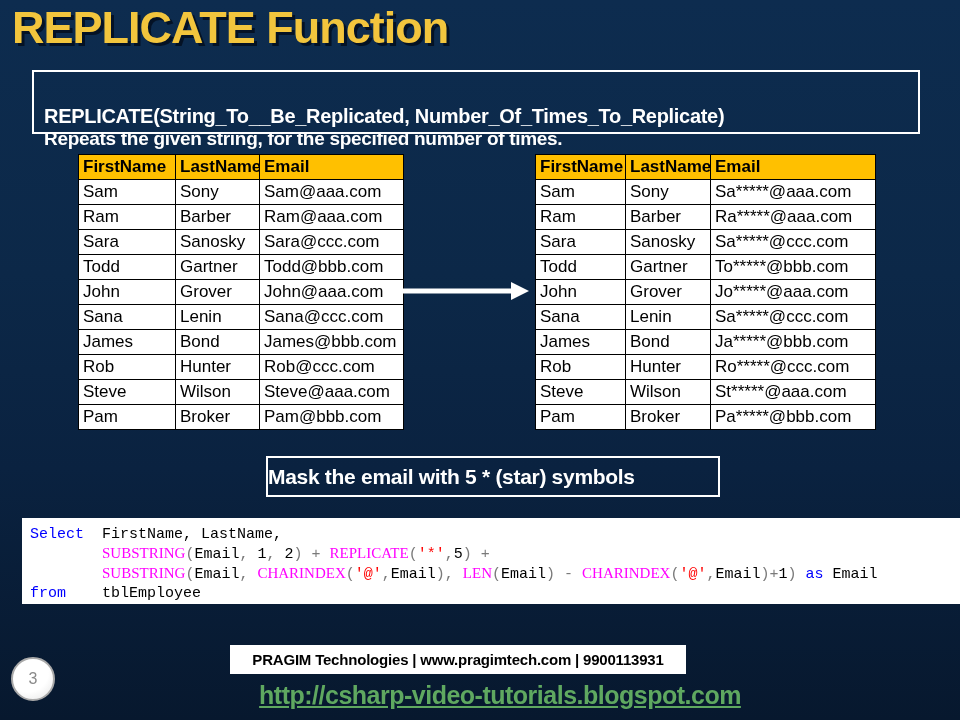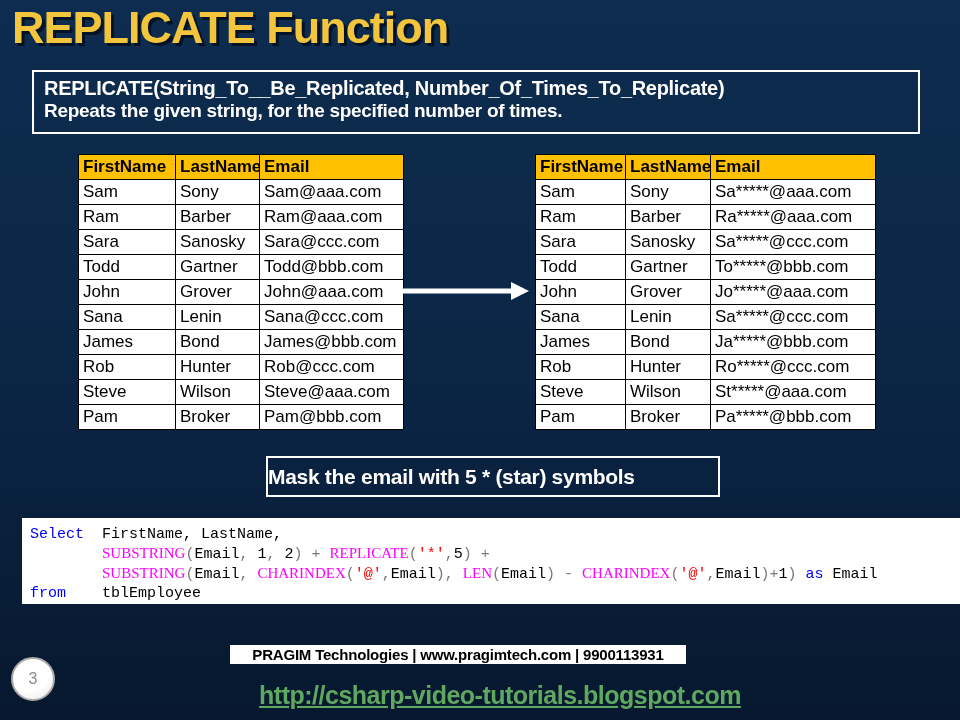--- a/index.html
+++ b/index.html
@@ -11,21 +11,21 @@
   .title{
     position:absolute;left:12px;top:2px;margin:0;
     font-size:45px;font-weight:bold;letter-spacing:-1px;
     color:var(--title-gold,#f2c53d);
     text-shadow:3px 3px 0 rgba(4,14,30,.85);
   }
   .defbox{
     position:absolute;left:32px;top:70px;width:874px;height:50px;
     border:2px solid #fff;padding:5px 0 5px 10px;color:#fff;
   }
-  .defbox .syntax{font-size:20px;font-weight:bold;letter-spacing:-.3px;}
+  .defbox .syntax{font-size:20px;font-weight:bold;letter-spacing:-.3px;margin-top:28px;}
   .defbox .desc{font-size:19px;font-weight:bold;letter-spacing:-.3px;}
   table.data{
     position:absolute;border-collapse:collapse;table-layout:fixed;
     background:#fff;font-size:17px;
   }
   table.data th,table.data td{
     border:1px solid #000;height:24px;padding:0 0 0 4px;
     text-align:left;white-space:nowrap;overflow:hidden;
   }
   table.data th{background:var(--table-header-bg,#ffc000);font-weight:bold;color:#000;}
@@ -45,21 +45,21 @@
     background:#fff;padding:7px 18px 0 8px;
     font-family:"Liberation Mono",monospace;font-size:15px;line-height:19px;
     white-space:pre;overflow:hidden;
   }
   .tok-kw{color:var(--code-keyword,#0000ff);}
   .tok-fn{color:var(--code-function,#ff00ff);font-family:Liberation Serif, serif;}
   .tok-str{color:var(--code-string,#ff0000);}
   .tok-op{color:var(--code-operator,#7a7a7a);}
   .tok-pl{color:var(--code-plain,#000);}
   .companybar{
-    position:absolute;left:230px;top:645px;width:456px;height:19px;background:#fff;
+    position:absolute;left:230px;top:645px;width:456px;height:29px;background:#fff;
     display:flex;align-items:center;justify-content:center;
     color:#000;font-size:15px;font-weight:bold;letter-spacing:-.2px;white-space:nowrap;
   }
   .bloglink{
     position:absolute;left:0;right:0;top:681px;text-align:center;display:block;
     color:var(--link-green,#5fa860);font-size:25px;font-weight:bold;
     text-decoration:underline;letter-spacing:-.5px;cursor:pointer;padding-left:40px;
   }
   .pagenum{
     position:absolute;left:11px;top:657px;width:44px;height:44px;border-radius:50%;

